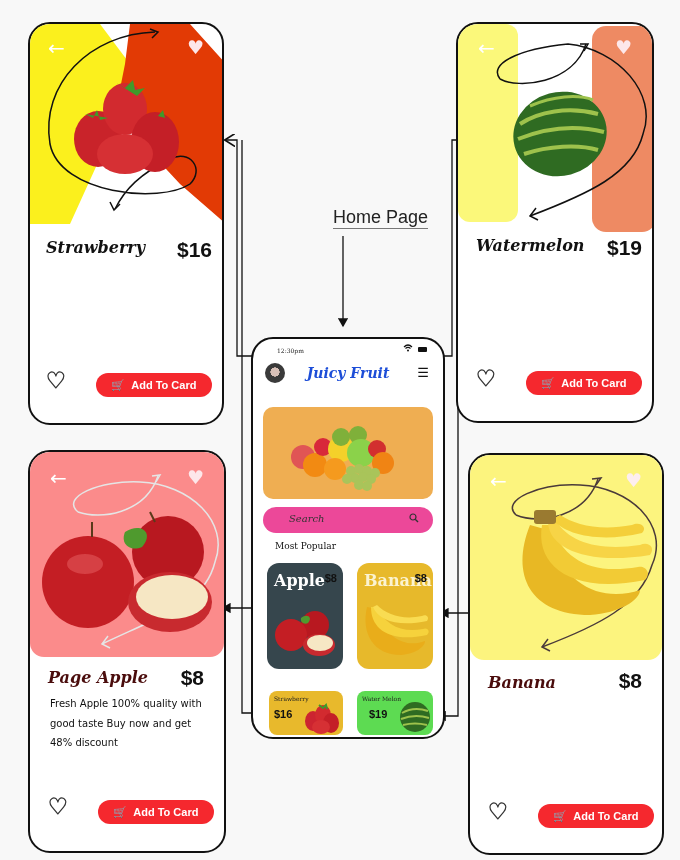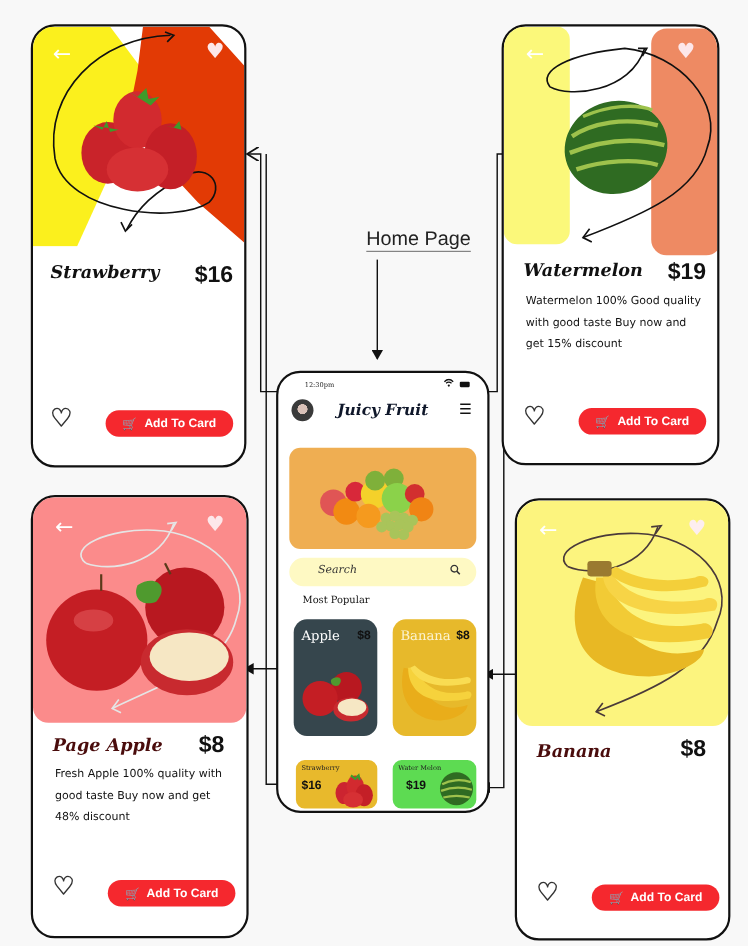--- a/index.html
+++ b/index.html
@@ -19,29 +19,29 @@
 
   .svg-layer { position: absolute; left: 0; top: 0; }
 
   .home-title { position: absolute; left: 292px; top: 206px; font-family: Liberation Sans, sans-serif; font-size: 18px; color: #222; border-bottom: 1px solid #777; padding-bottom: 0; line-height: 22px; margin-left: 41px; }
 
   
   .status-time { position: absolute; left: 24px; top: 8px; font-size: 6px; color: #222; font-family: "DejaVu Serif", serif; }
   .wifi-icon { position: absolute; right: 30px; top: 5px; font-size: 9px; color: #111; }
   .battery-icon { position: absolute; right: 16px; top: 8px; width: 9px; height: 5px; background: #111; border-radius: 1px; }
   .avatar { position: absolute; left: 12px; top: 24px; width: 20px; height: 20px; border-radius: 50%; background: radial-gradient(circle at 50% 45%, #d9c1b8 0 30%, #3a3a3a 32% 100%); }
-  .app-title { position: absolute; left: 0; right: 0; top: 26px; text-align: center; font-family: "DejaVu Serif", serif; font-style: italic; font-weight: bold; font-size: 14px; color: #0f172a; }
+  .app-title { position: absolute; left: 0; right: 0; top: 26px; text-align: center; font-family: "DejaVu Serif", serif; font-style: italic; font-weight: bold; font-size: 14px; color: #1d4ed8; }
   .menu-icon { position: absolute; right: 14px; top: 27px; font-size: 13px; color: #111; line-height: 1; }
   .banner { position: absolute; left: 10px; top: 68px; width: 170px; height: 92px; background: #efae52; border-radius: 10px; }
-  .search-bar { position: absolute; left: 10px; top: 168px; width: 170px; height: 26px; background: #fef9c3; border-radius: 13px; cursor: text; }
+  .search-bar { position: absolute; left: 10px; top: 168px; width: 170px; height: 26px; background: #ec4899; border-radius: 13px; cursor: text; }
   .search-text { position: absolute; left: 26px; top: 6px; font-family: "DejaVu Serif", serif; font-style: italic; font-size: 10px; color: #333; }
   .search-icon { position: absolute; right: 14px; top: 6px; font-size: 10px; color: #333; }
   .section-label { position: absolute; left: 22px; top: 202px; font-family: "DejaVu Serif", serif; font-size: 9px; color: #111; }
   .pop-card { position: absolute; border-radius: 12px; overflow: hidden; cursor: pointer; }
-  .pop-name { position: absolute; left: 7px; top: 8px; font-family: "DejaVu Serif", serif; font-size: 12px; color: #fff; }
+  .pop-name { position: absolute; left: 7px; top: 8px; font-family: "DejaVu Serif", serif; font-size: 16px; color: #fff; font-weight: bold; }
   .pop-price { position: absolute; right: 6px; top: 9px; font-family: "Liberation Sans", sans-serif; font-weight: bold; font-size: 11px; color: #111; }
   .mini-card { position: absolute; border-radius: 8px; overflow: hidden; cursor: pointer; }
   .mini-name { position: absolute; left: 5px; top: 4px; font-family: "DejaVu Serif", serif; font-size: 6px; color: #222; }
   .mini-price { position: absolute; left: 5px; top: 17px; font-family: "Liberation Sans", sans-serif; font-weight: bold; font-size: 11px; color: #111; }
 </style>
 </head>
 <body>
 
 <svg class="svg-layer" width="680" height="860" viewBox="0 0 680 860">
   <defs>
@@ -120,21 +120,20 @@
         <path d="M60,115 C85,105 115,100 146,108" stroke="#9ec24c" stroke-width="4" fill="none"></path>
         <path d="M66,130 C90,122 120,120 140,126" stroke="#9ec24c" stroke-width="4" fill="none"></path>
         <path d="M72,82 C95,72 120,70 135,76" stroke="#9ec24c" stroke-width="3" fill="none"></path>
       </g>
     </svg>
     <div class="back-icon" style="left:20px; top:14px;">←</div>
     <div class="fav-icon" style="right:20px; top:14px; color:#fde7ea;">♥</div>
   </div>
   <div class="card-title" style="left:18px; top:212px; color:#111;">Watermelon</div>
   <div class="card-price" style="right:10px; top:212px;">$19</div>
-  <div class="card-desc" style="left:20px; top:240px; width:162px;">Watermelon 100% Good quality with good taste Buy now and get 15% discount</div>
   <div class="wish-icon" style="left:18px; top:344px;">♥</div>
   <div class="add-btn" style="left:68px; top:347px;">
     <span class="cart-icon">🛒</span>
     <span>Add To Card</span>
   </div>
 </div>
 
 <div class="phone" style="left:28px; top:450px; width:198px; height:403px;">
   <div class="hero" style="height:205px; background:#fb8b8b; border-radius:0 0 14px 14px;">
     <svg width="198" height="205" viewBox="0 0 198 205">

